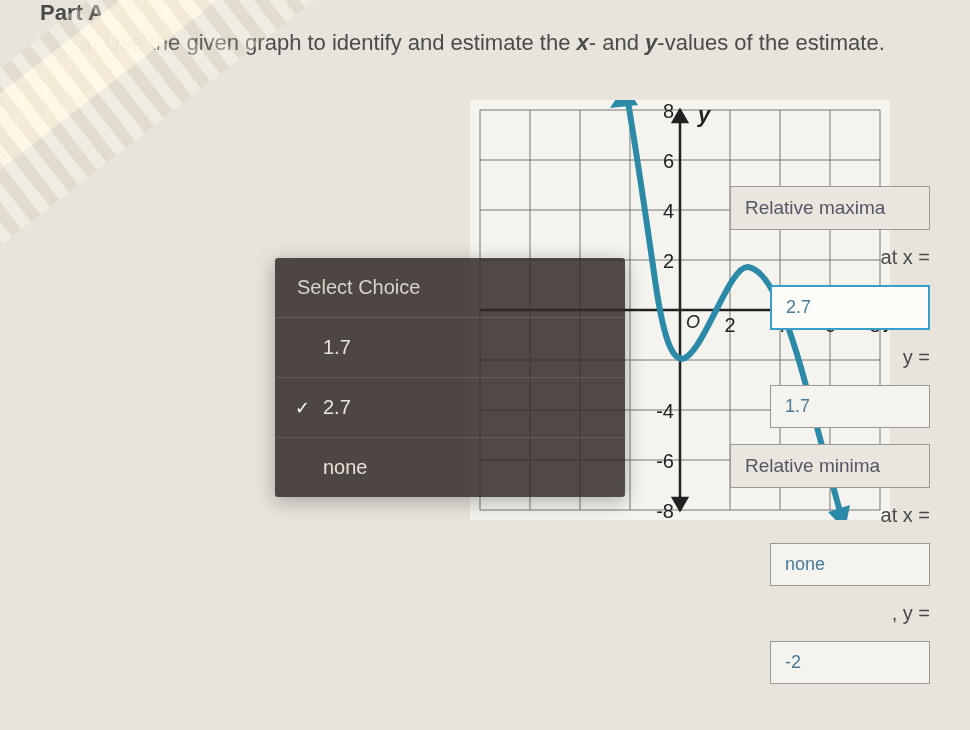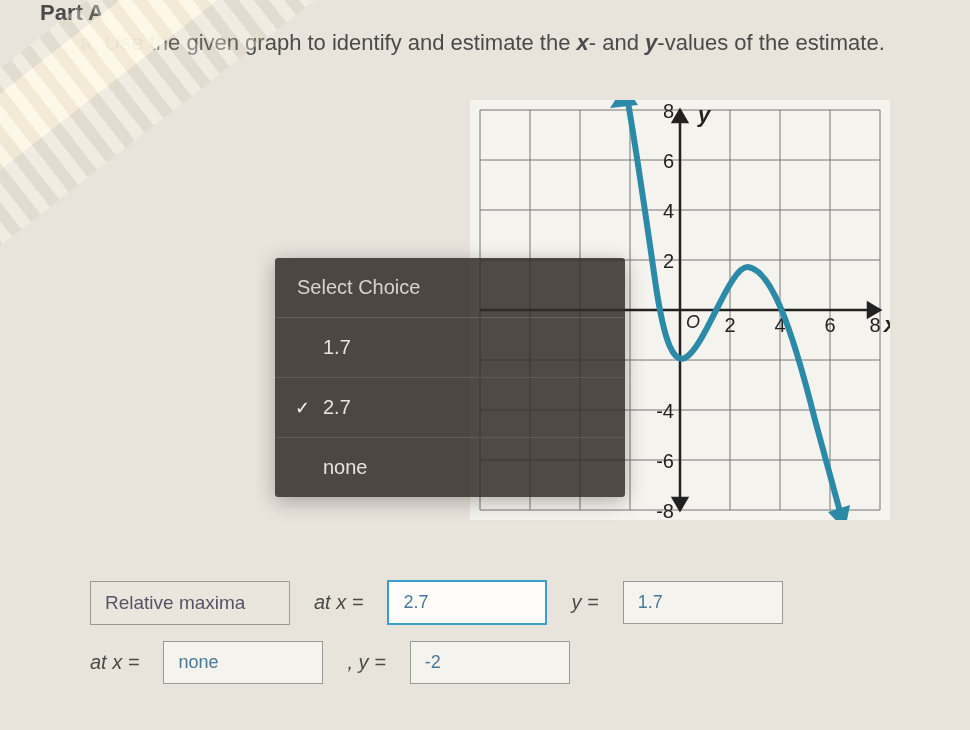--- a/index.html
+++ b/index.html
@@ -110,35 +110,35 @@
     
     
     .answers {
       position: absolute;
       bottom: 30px;
       left: 90px;
       right: 40px;
     }
     .answer-row {
       display: flex;
-      align-items: center;
-      gap: 24px;
+      align-items: flex-end;
+      gap: 16px;
       margin-bottom: 16px;
       font-size: 19px;
       color: #4a4a4a;
+      flex-direction: column;
     }
     .label-box {
       border: 1px solid #999;
       padding: 10px 14px;
       background: #eae6de;
       width: 200px;
       color: #556;
     }
     .eq-text {
-      font-style: italic;
       font-size: 20px;
       white-space: nowrap;
     }
     .value-box {
       border: 1px solid #999;
       padding: 10px 14px;
       background: #f5f3ed;
       width: 160px;
       color: #4a7a9a;
       font-size: 18px;
@@ -228,18 +228,19 @@
 
 <div class="answers">
   <div class="answer-row">
     <div class="label-box">Relative maxima</div>
     <span class="eq-text">at x =</span>
     <div class="value-box active">2.7</div>
     <span class="eq-text">y =</span>
     <div class="value-box">1.7</div>
   </div>
   <div class="answer-row">
+    <div class="label-box">Relative minima</div>
     <span class="eq-text">at x =</span>
     <div class="value-box">none</div>
     <span class="eq-text">, y =</span>
     <div class="value-box">-2</div>
   </div>
 </div>
 
 </body></html>

